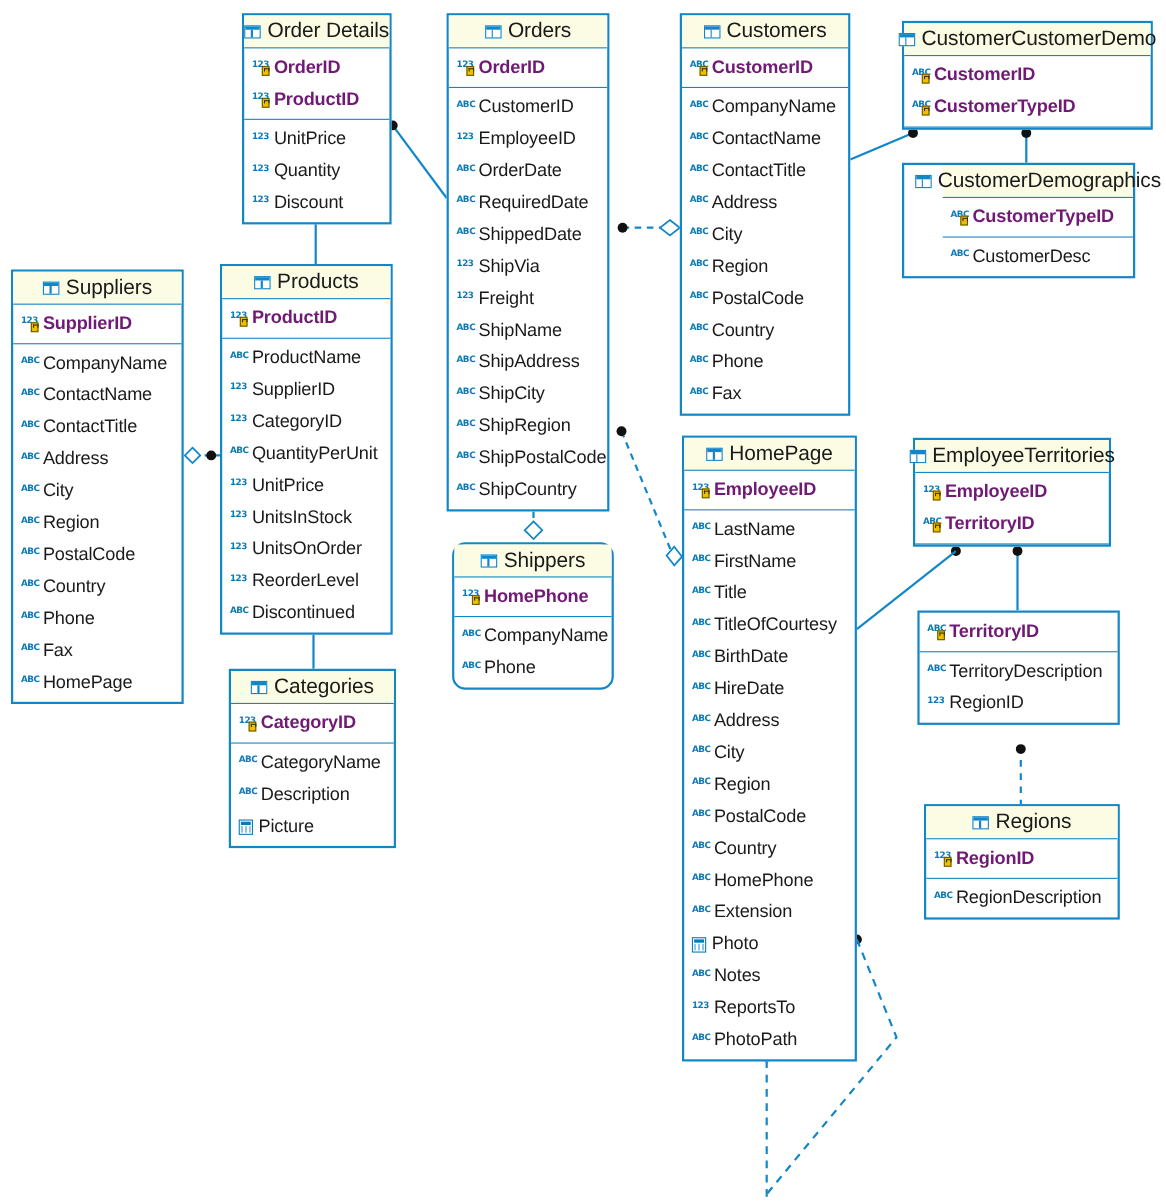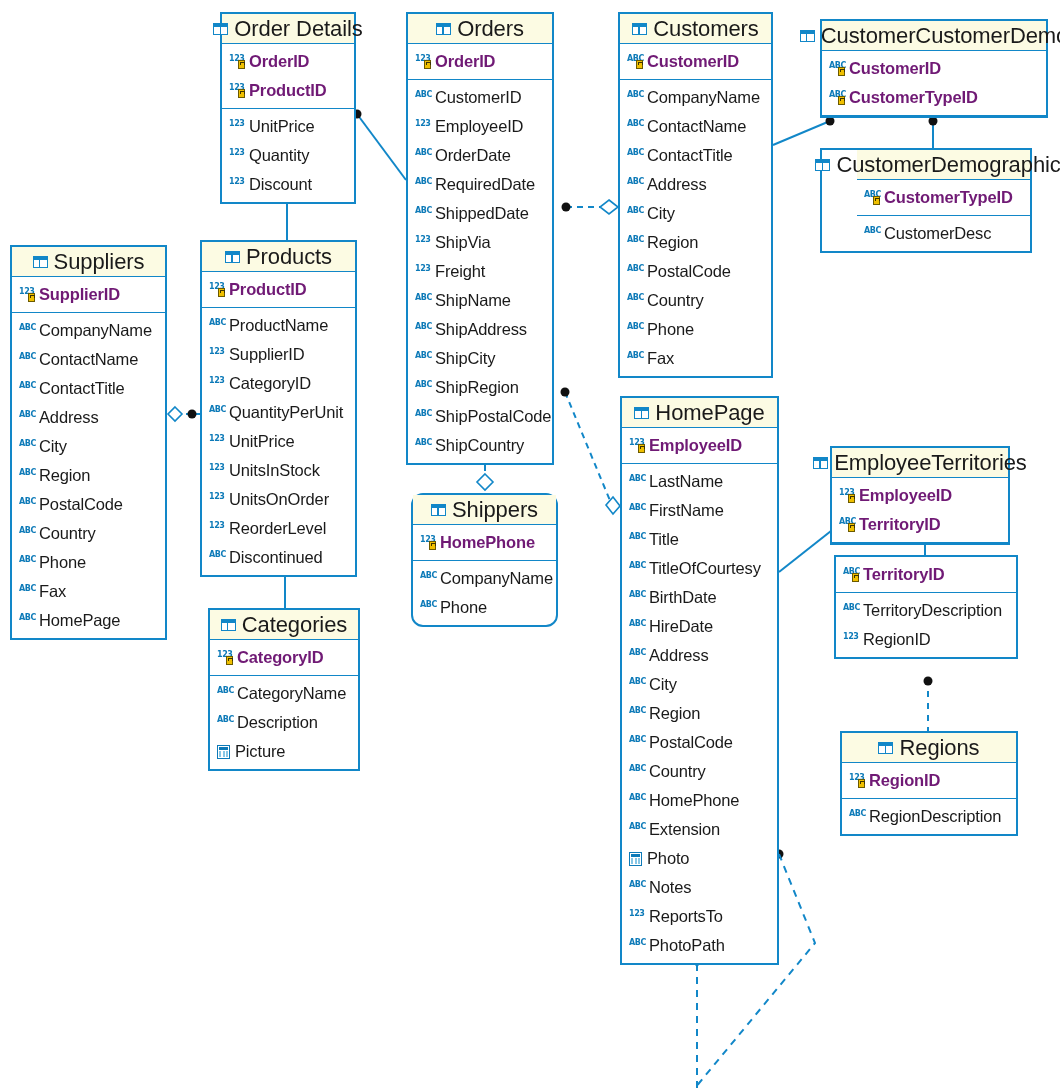--- a/index.html
+++ b/index.html
@@ -24,21 +24,21 @@
     background:#fcfbe3;
     border-bottom:1px solid #1287c8;
     height:30px;
     display:flex;
     align-items:center;
     justify-content:center;
     gap:6px;
     padding:0 8px;
   }
   .ent-title {
-    font-size:22px;
+    font-size:19px;
     color:#1a1a1a;
     white-space:nowrap;
     letter-spacing:-0.1px;
   }
   .pk-group { border-bottom:1px solid #1287c8; }
   .fields { padding:3px 0; }
   .pk-group { padding:3px 0; }
   .field {
     height:29px;
     display:flex;
@@ -787,21 +787,21 @@
           <span class="fname">ReportsTo</span>
         </div>
         <div class="field">
           <span class="ticon">
             <span class="lbl">ABC</span>
           </span>
           <span class="fname">PhotoPath</span>
         </div>
       </div>
     </div>
-    <div class="entity" style="left: 830px; top: 398px; width: 180px; margin-top: 48px;">
+    <div class="entity" style="left: 830px; top: 398px; width: 180px;">
       <div class="ent-header">
         <span class="tbl-glyph"></span>
         <span class="ent-title">EmployeeTerritories</span>
       </div>
       <div class="pk-group">
         <div class="field pk">
           <span class="ticon">
             <span class="lbl">123</span>
             <span class="keybadge"></span>
           </span>

